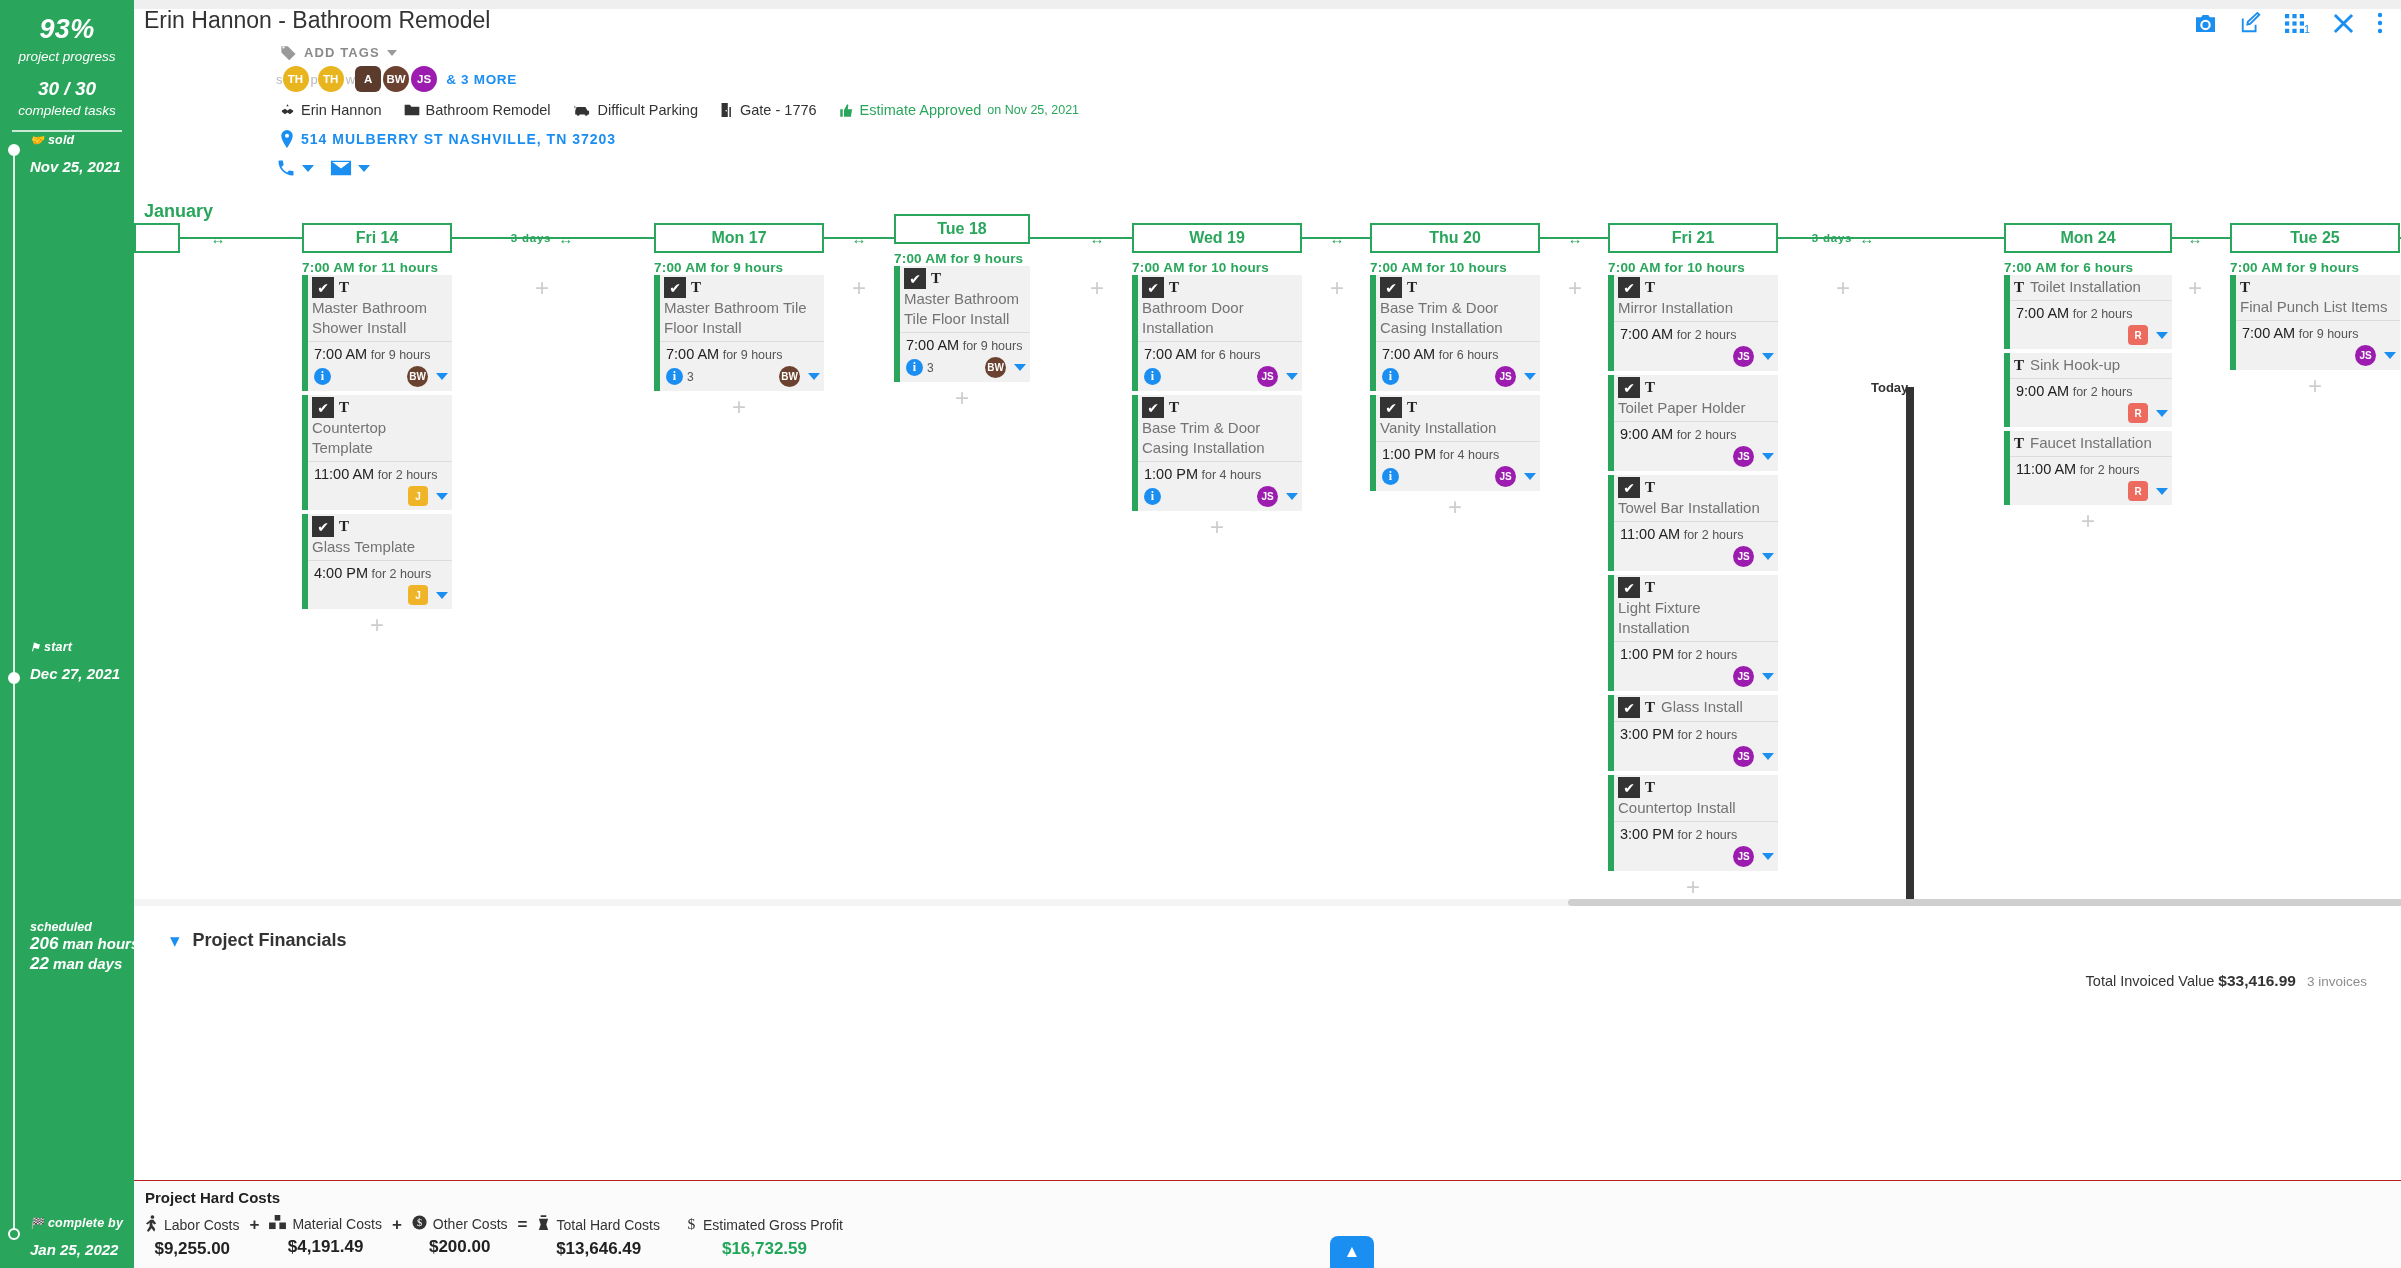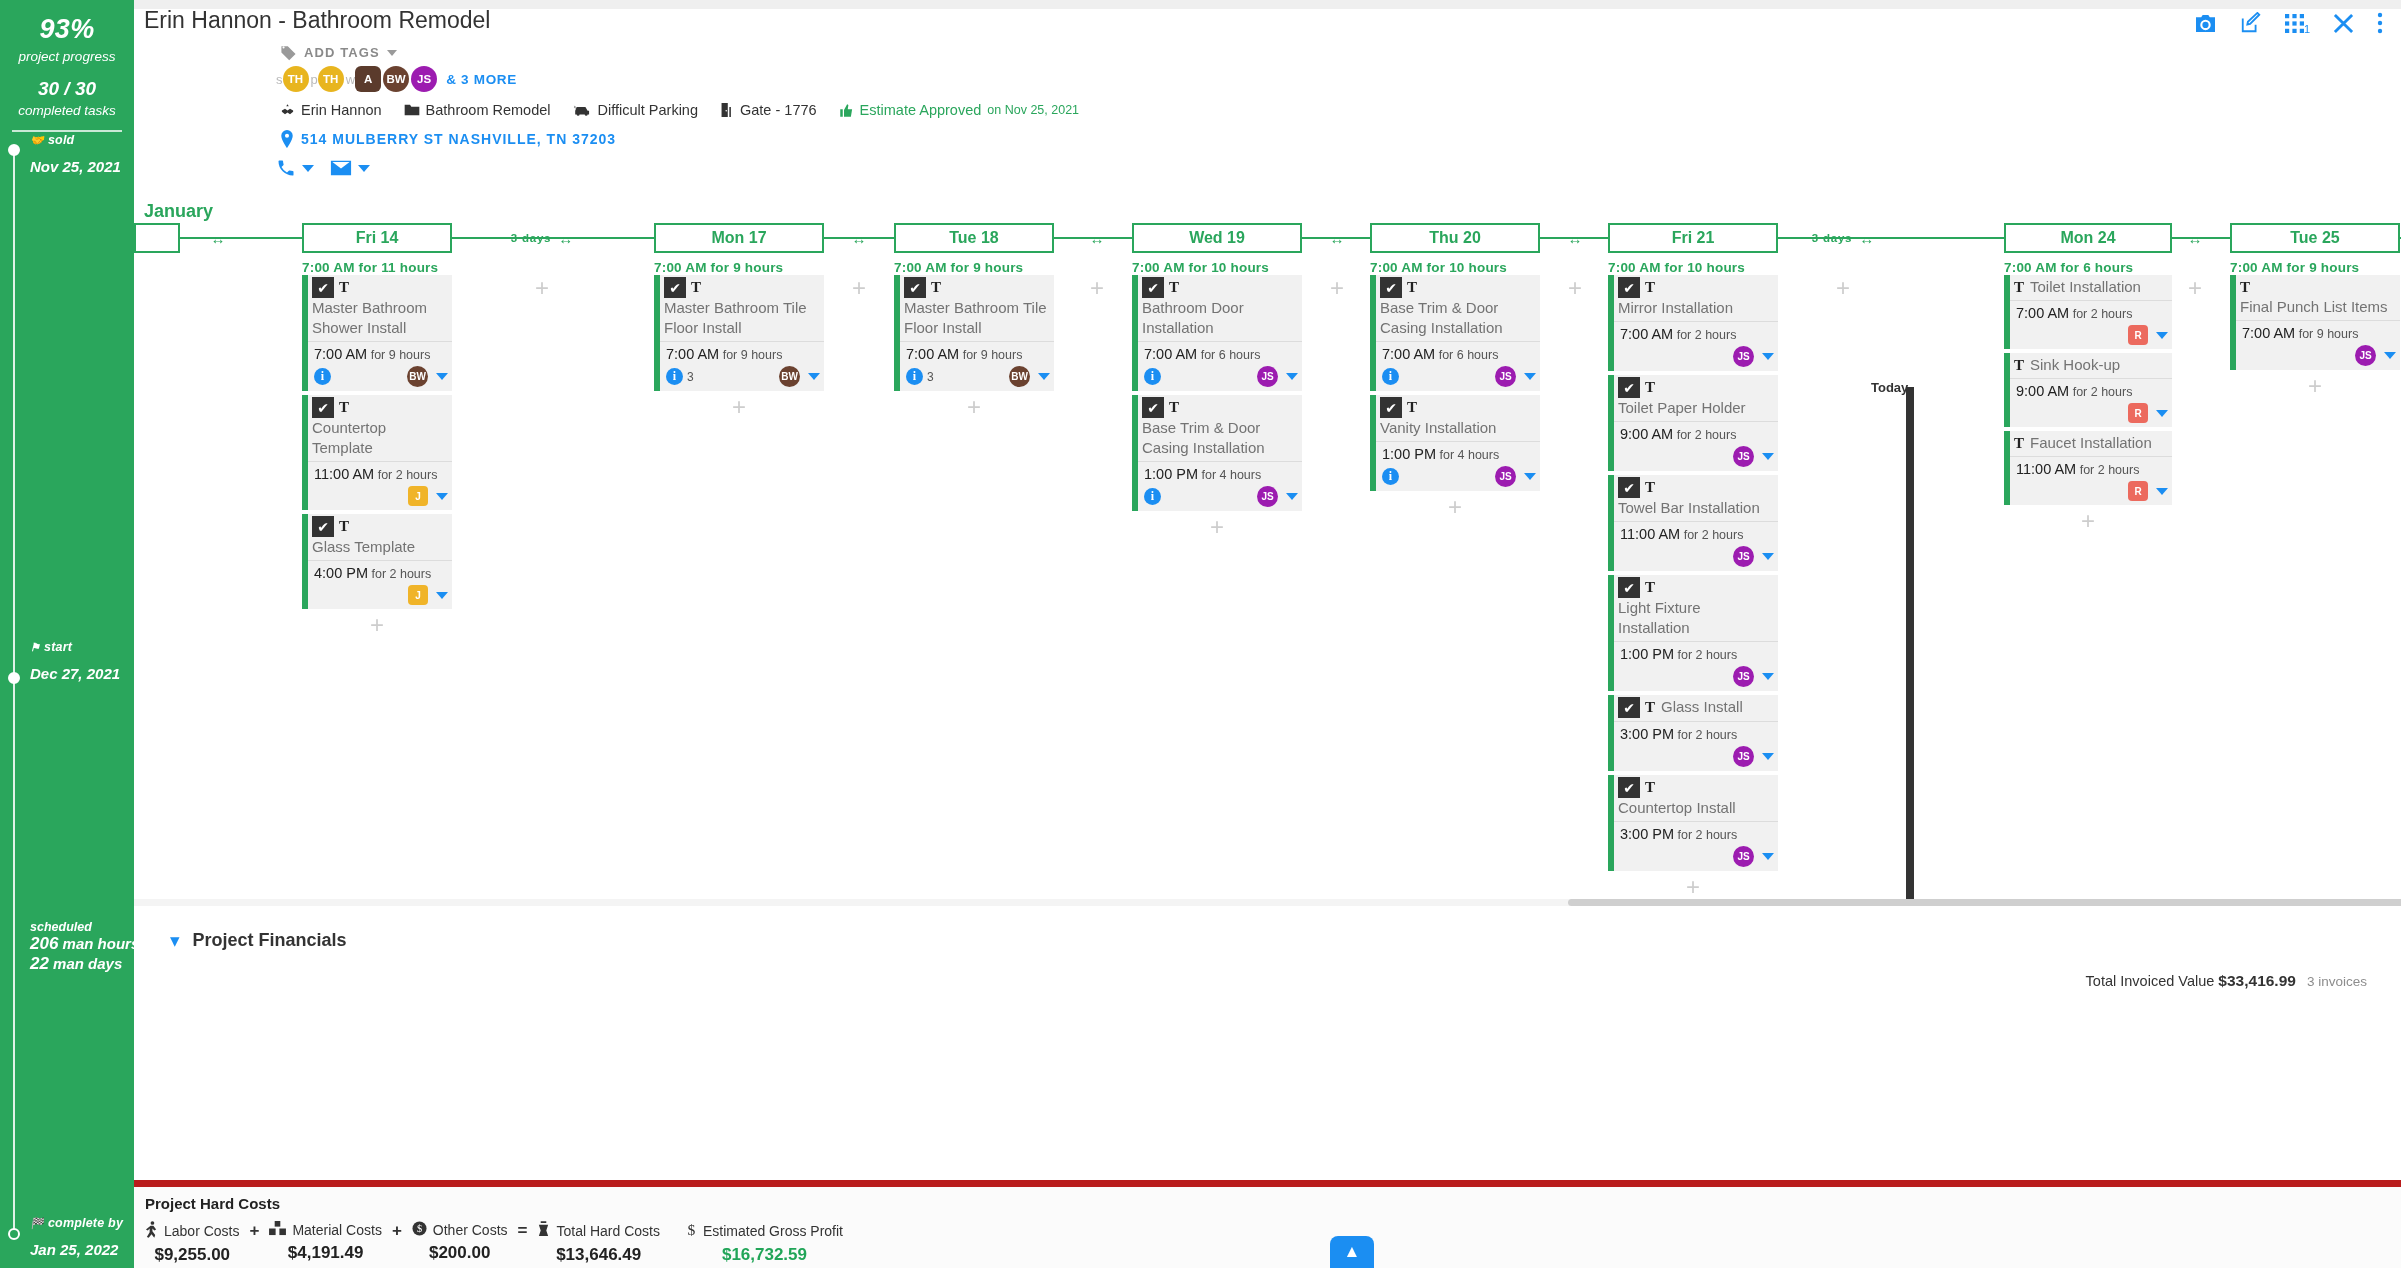--- a/index.html
+++ b/index.html
@@ -107,21 +107,21 @@
 
   
   #fin { position: absolute; left: 134px; top: 906px; right: 0; height: 362px; background: #fff; }
   #fin-head { position: absolute; left: 36px; top: 24px; display: flex; align-items: center; gap: 13px; }
   #fin-head .cv { color: #1b8ef2; font-size: 19px; line-height: 1; }
   #fin-head .ft { font-size: 18px; font-weight: bold; color: #333; }
   #fin-top { position: absolute; right: 34px; top: 66px; font-size: 14.5px; color: #333; }
   #fin-top b { font-size: 15.5px; }
   #fin-top .inv { color: #8d8d8d; font-size: 13.5px; margin-left: 7px; }
 
-  #hard { position: absolute; left: 134px; top: 1180px; right: 0; height: 88px; background: #fbfbfb; border-top: 7px solid #b91c1c; }
+  #hard { position: absolute; left: 134px; top: 1180px; right: 0; height: 88px; background: #fbfbfb; border-top: 1px solid #b91c1c; }
   #hard .ttl { position: absolute; left: 11px; top: 8px; font-size: 15px; font-weight: bold; color: #222; }
   #hard .cols { position: absolute; left: 11px; top: 34px; display: flex; align-items: flex-start; }
   #hard .op { font-size: 17px; font-weight: bold; color: #333; margin: 0 10px; line-height: 20px; }
   #hard .cc { text-align: right; }
   #hard .cl { display: flex; align-items: center; gap: 6px; font-size: 14px; color: #333; white-space: nowrap; }
   #hard .cvv { font-size: 17px; font-weight: bold; color: #222; margin-top: 4px; text-align: center; }
   #hard .cvv.green { color: #21a558; }
 
   #fab { position: absolute; left: 1196px; bottom: 0; width: 44px; height: 32px; background: #1b8ef2;
          border-radius: 8px 8px 0 0; color: #fff; display: flex; align-items: center; justify-content: center; font-size: 17px; }
@@ -372,21 +372,21 @@
               <span class="cnt">3</span>
             </div>
             <div class="ftr">
               <span class="avs" style="background: rgb(107, 66, 48);">BW</span>
               <span class="caret-blue"></span>
             </div>
           </div>
         </div>
         <div class="colplus">+</div>
       </div>
-      <div class="daycol" style="left: 760px; width: 160px; top: 33px;">
+      <div class="daycol" style="left: 760px; width: 136px; top: 24px;">
         <div class="daybox">Tue 18</div>
         <div class="dayhours">7:00 AM for 9 hours</div>
         <div class="card">
           <div class="hd">
             <span class="chk">✔</span>
             <span class="ticon">T</span>
             <span class="tname">Master Bathroom Tile Floor Install</span>
           </div>
           <div class="bd">
             <div class="tm"><span style="font-size: 14.5px; color: rgb(34, 34, 34);">7:00 AM</span><span> for 9 hours</span></div>

